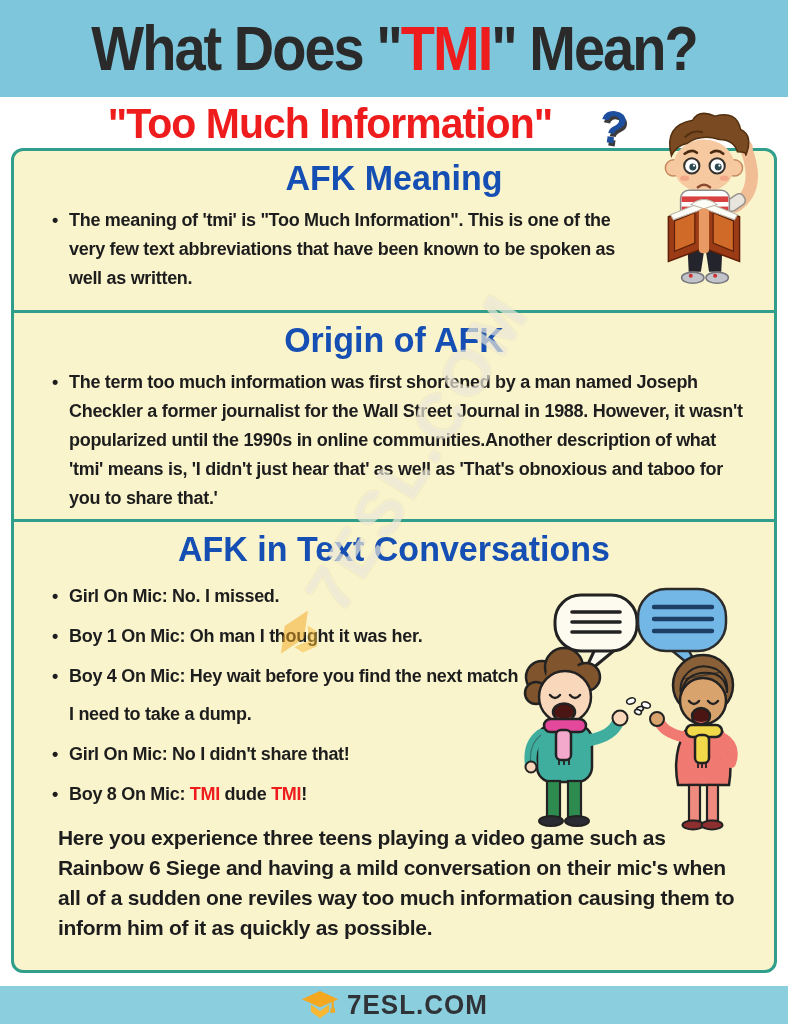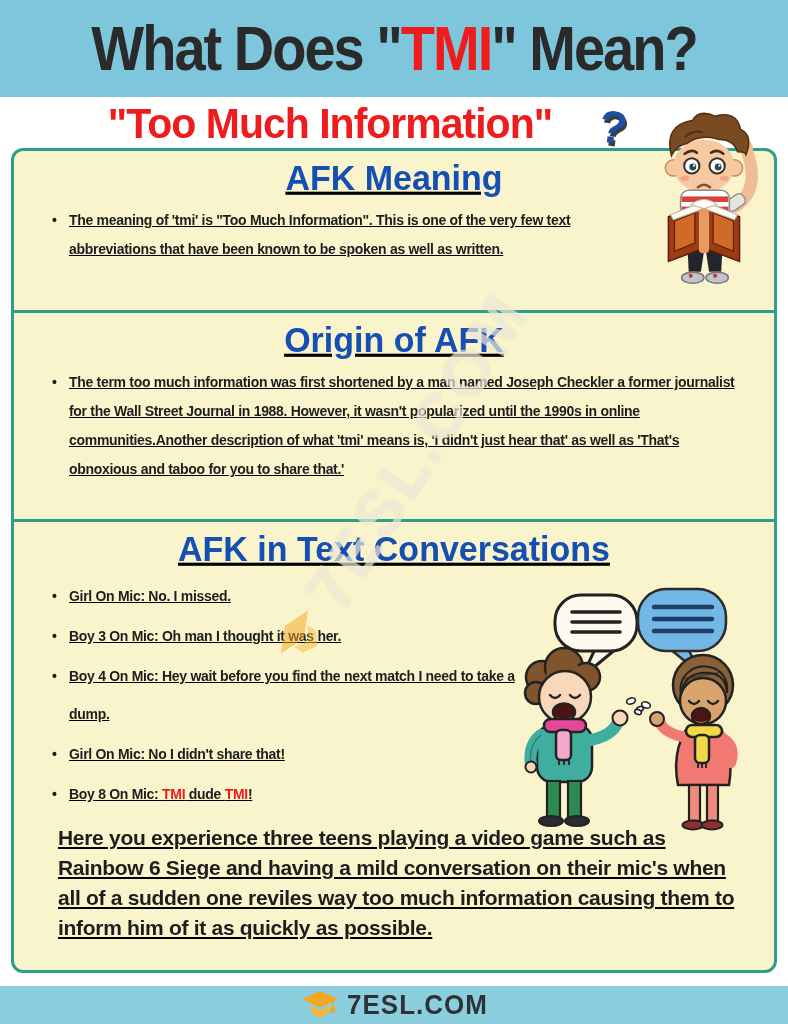--- a/index.html
+++ b/index.html
@@ -26,33 +26,33 @@
     color:var(--red,#ee1c1c);transform:scaleY(1.05);white-space:nowrap;}
   .qmark{
     position:absolute;left:599px;top:100px;font-size:46px;font-weight:900;
     color:var(--question-mark-blue,#1e4f9f);
     text-shadow:2px 3px 0 rgba(25,25,25,.85);transform:rotate(8deg);z-index:6;
   }
   
   .panel{
     position:absolute;left:11px;top:148px;width:766px;height:825px;
     box-sizing:border-box;background:var(--panel-bg,#faf4cd);
-    border:3px solid var(--panel-border,#2f9e8a);border-radius:12px;text-decoration:underline;
+    border:3px solid var(--panel-border,#2f9e8a);border-radius:12px;
   }
   .sec{box-sizing:border-box;}
   .sec-1{height:155px;border-bottom:3px solid var(--panel-border,#2f9e8a);}
   .sec-2{height:202px;border-bottom:3px solid var(--panel-border,#2f9e8a);}
   .sec-3{height:462px;position:relative;}
   .sec h2{
     margin:7px 0 0;text-align:center;font-size:34px;font-weight:800;
     color:var(--heading-blue,#164fb4);transform:scaleY(1.05);
   }
   .body-list{margin:9px 0 0 38px;padding:0;list-style:none;}
   .body-list li{
-    position:relative;padding-left:17px;font-size:14px;font-weight:700;
+    position:relative;padding-left:17px;font-size:18px;font-weight:700;
     line-height:29px;letter-spacing:-0.3px;color:var(--body-text,#1d1d1d);
   }
   .body-list li::before{content:"\2022";position:absolute;left:0;top:0;}
   .sec-1 .body-list{margin-right:142px;}
   .sec-2 .body-list{margin-right:24px;}
   .sec-3 .body-list li{line-height:38px;margin-bottom:2px;max-width:458px;}
   .closing{
     margin:10px 38px 0 44px;font-size:21px;font-weight:700;line-height:30px;
     letter-spacing:-0.3px;color:var(--body-text,#1d1d1d);
   }
@@ -159,21 +159,21 @@
       <h2>Origin of AFK</h2>
       <ul class="body-list">
           <li><span>The term too much information was first shortened by a man named Joseph Checkler a former journalist for the Wall Street Journal in 1988. However, it wasn't popularized until the 1990s in online communities.Another description of what 'tmi' means is, 'I didn't just hear that' as well as 'That's obnoxious and taboo for you to share that.'</span></li>
         </ul>
     </section>
 
     <section class="sec sec-3">
       <h2>AFK in Text Conversations</h2>
       <ul class="body-list">
           <li><span>Girl On Mic: No. I missed.</span></li>
-          <li><span>Boy 3 On Mic: Oh man I thought it was her.</span></li>
+          <li><span>Boy 1 On Mic: Oh man I thought it was her.</span></li>
           <li><span>Boy 4 On Mic: Hey wait before you find the next match I need to take a dump.</span></li>
           <li><span>Girl On Mic: No I didn't share that!</span></li>
           <li><span>Boy 8 On Mic: </span><span style="color: rgb(238, 28, 28);">TMI</span><span> dude </span><span style="color: rgb(238, 28, 28);">TMI</span><span>!</span></li>
         </ul>
 
       <svg class="kids" viewBox="0 0 270 300">
 
         <g>
           <path d="M96 62 L82 92 L116 64 Z" fill="#fdfbef" stroke="#222" stroke-width="3" stroke-linejoin="round"></path>
           <rect x="55" y="10" width="82" height="56" rx="26" fill="#fdfbef" stroke="#222" stroke-width="3"></rect>

